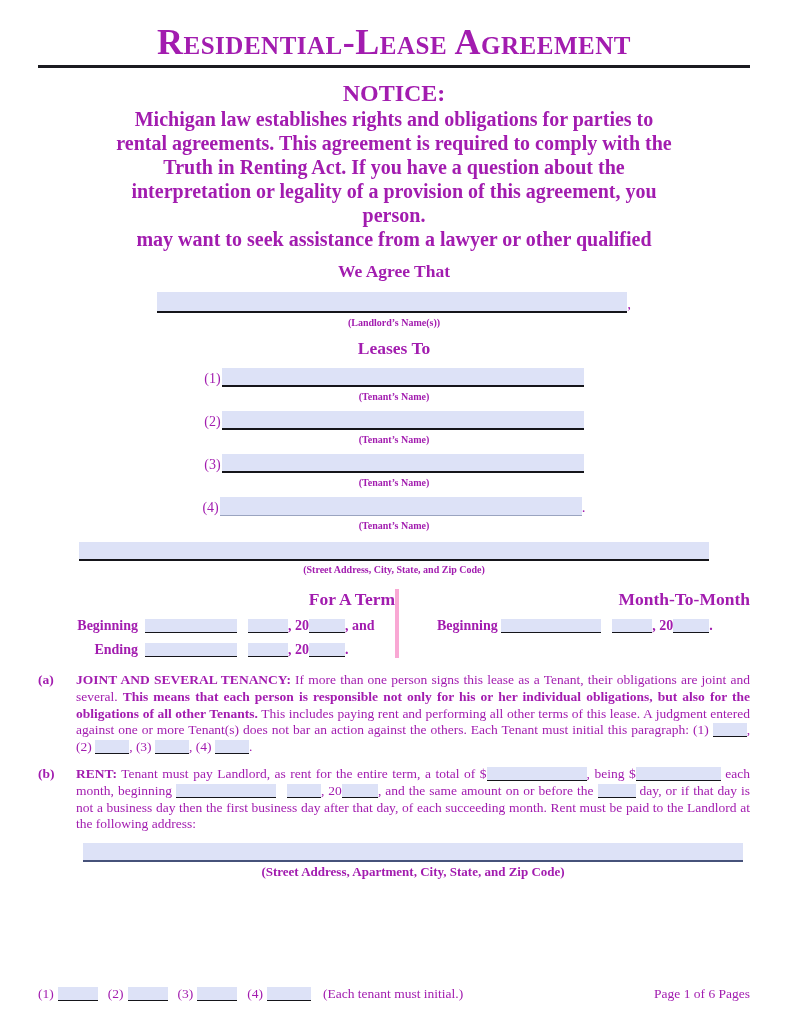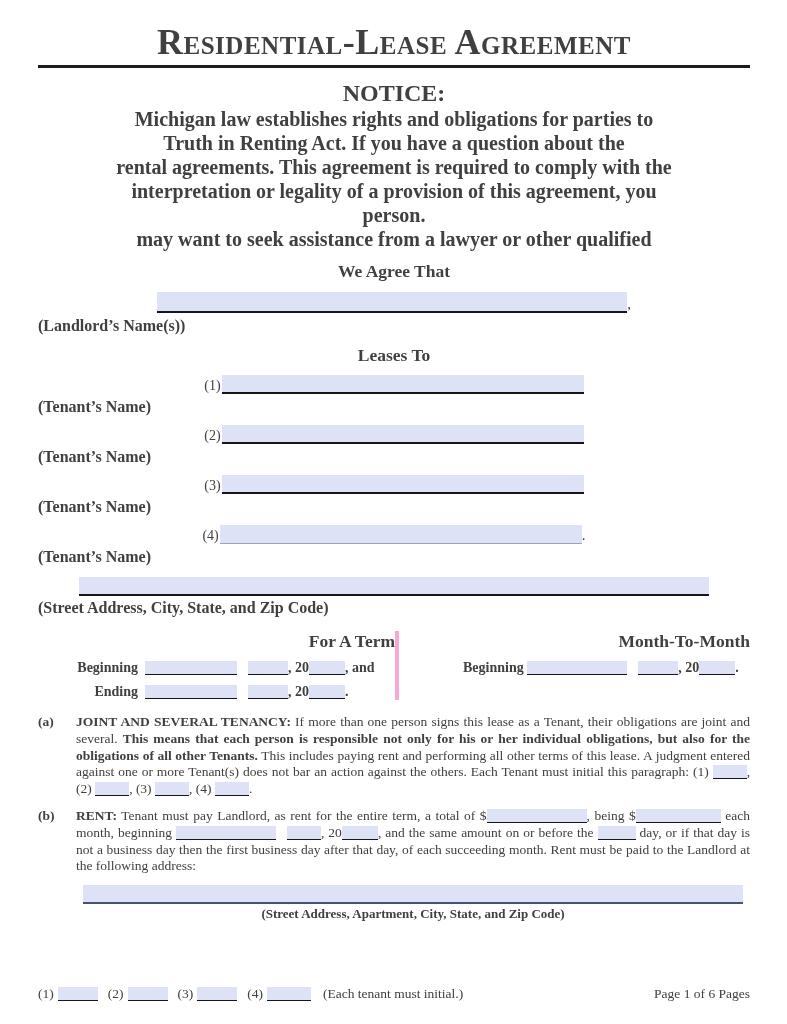--- a/index.html
+++ b/index.html
@@ -3,60 +3,60 @@
 <meta charset="utf-8">
 <style>
   * { margin:0; padding:0; box-sizing:border-box; }
   html,body { background:#ffffff; }
   .page {
     position:relative;
     width:787px; height:1024px;
     margin:0 auto;
     background:#ffffff;
     font-family:"Liberation Serif", serif;
-    color:#404040;
+    color:#a21caf;
     padding:12px 37px 0 38px;
     overflow:hidden;
   }
   .title {
     margin-top:10px;
     text-align:center;
     font-size:36px;
     font-weight:bold;
     font-variant:small-caps;
     letter-spacing:0.5px;
     line-height:1.15;
   }
   .rule { border-top:3px solid #1b1b20; margin-top:2px; }
   .notice-head { margin-top:12px; text-align:center; font-size:24px; font-weight:bold; }
   .notice-body { text-align:center; font-size:20px; font-weight:bold; line-height:24px; }
   .h2 { margin-top:10px; text-align:center; font-size:17.5px; font-weight:bold; }
   .center-row { margin-top:10px; text-align:center; line-height:21px; white-space:nowrap; }
-  .caption { margin-top:2px; text-align:left; font-size:16px; font-weight:bold; }
+  .caption { margin-top:2px; text-align:center; font-size:10px; font-weight:bold; }
   .blank {
     display:inline-block;
     background:var(--field-blue, #dde2f7);
     border-bottom:2px solid #15151a;
     height:19px;
     vertical-align:-4px;
   }
   .blank.tall { height:21px; }
   .blank.small { height:14px; border-bottom-width:1.5px; vertical-align:-3px; }
   .blank.lightline { border-bottom:1.5px solid #9aa4c0; }
   .blank.slateline { border-bottom:2px solid #46527a; }
   .tnum { font-size:14px; margin-right:1px; }
   .after { font-size:15px; }
   .tenant-block { margin-top:8px; }
   .term { margin-top:14px; display:flex; }
   .term-col.left { width:357px; flex:none; }
   .term-col.right { flex:1; border-left:4px solid #f9a8d4; }
   .term .h2 { margin-top:0;text-align:right; }
   .term-row { margin-top:8px; font-size:14px; font-weight:bold; white-space:nowrap; }
   .term-col.left .term-row { padding-left:0; }
-  .term-col.right .term-row { padding-left:64px; }
+  .term-col.right .term-row { padding-left:38px; }
   .tlabel { display:inline-block; width:100px; text-align:right; margin-right:7px; }
   .gap { margin-left:11px; }
   .para { margin-top:14px; display:flex; font-size:13.5px; line-height:16.6px; }
   .para.b2 { margin-top:11px; }
   .plabel { width:38px; flex:none; font-weight:bold; }
   .ptext { flex:1; text-align:justify; }
   .b { font-weight:bold; }
   .addr-row { margin-top:10px; text-align:center; }
   .addr-row.indent { margin-left:38px; }
   .caption2 { margin-top:2px; text-align:center; font-size:13px; font-weight:bold; }
@@ -74,22 +74,22 @@
 <body>
 
 <div class="page">
 
   <div class="title">Residential-Lease Agreement</div>
   <div class="rule"></div>
 
   <div class="notice-head">NOTICE:</div>
   <div class="notice-body">
     <div>Michigan law establishes rights and obligations for parties to</div>
+    <div>rental agreements.  This agreement is required to comply with the</div>
     <div>Truth in Renting Act.  If you have a question about the</div>
-    <div>rental agreements.  This agreement is required to comply with the</div>
     <div>interpretation or legality of a provision of this agreement, you</div>
     <div>person.</div>
     <div>may want to seek assistance from a lawyer or other qualified</div>
   </div>
 
   <div class="h2">We Agree That</div>
   <div class="center-row"><span class="blank tall" style="width:470px"></span><span class="after">,</span></div>
   <div class="caption">(Landlord’s Name(s))</div>
 
   <div class="h2">Leases To</div>

